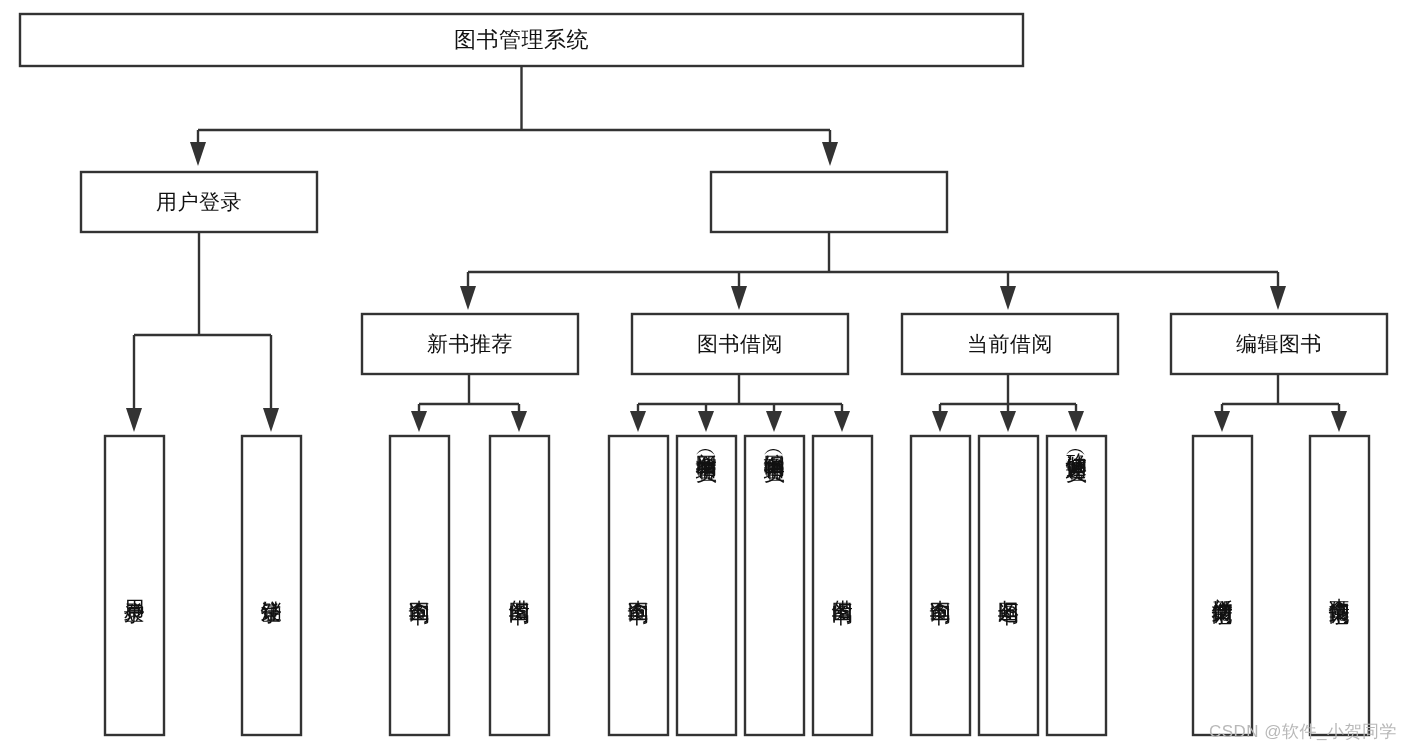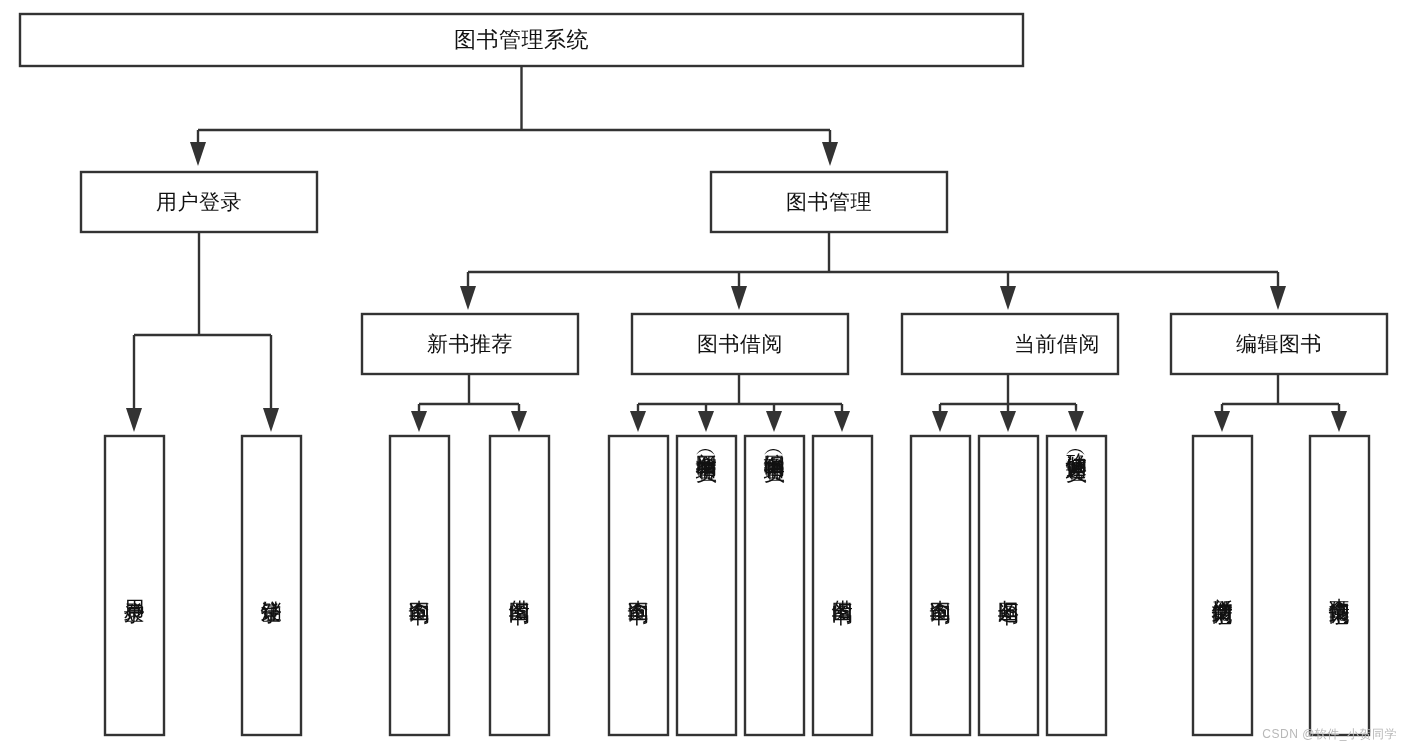--- a/index.html
+++ b/index.html
@@ -74,21 +74,21 @@
     letter-spacing: 0.5px;
   }
   .title-text {
     font-size: 22px;
   }
   #watermark {
     position: absolute;
     right: 8px;
     bottom: 4px;
     font-family: "Liberation Sans", "DejaVu Sans", sans-serif;
-    font-size: 12px;
+    font-size: 17px;
     color: #b8b8b8;
     letter-spacing: 0.5px;
     white-space: nowrap;
   }
 </style>
 </head>
 <body>
 
 <div id="diagram-root">
 
@@ -186,33 +186,30 @@
   </svg>
 
   <div class="htext-wrap" style="left:20px; top:14px; width:1003px; height:52px;">
     <span class="htext title-text">图书管理系统</span>
   </div>
 
   <div class="htext-wrap" style="left:81px; top:172px; width:236px; height:60px;">
     <span class="htext">用户登录</span>
   </div>
 
-  <div class="htext-wrap" style="left:711px; top:172px; width:236px; height:60px;">
-    <span class="htext">图书管理</span>
-  </div>
 
   <div class="htext-wrap" style="left:362px; top:314px; width:216px; height:60px;">
     <span class="htext">新书推荐</span>
   </div>
 
   <div class="htext-wrap" style="left:632px; top:314px; width:216px; height:60px;text-align:center;">
     <span class="htext">图书借阅</span>
   </div>
 
-  <div class="htext-wrap" style="left:902px; top:314px; width:216px; height:60px;padding-left:47px;">
+  <div class="htext-wrap" style="left:902px; top:314px; width:216px; height:60px;">
     <span class="htext">当前借阅</span>
   </div>
 
   <div class="htext-wrap" style="left:1171px; top:314px; width:216px; height:60px;">
     <span class="htext">编辑图书</span>
   </div>
 
   <div class="vtext-wrap" style="left:105px; top:436px; width:59px; height:299px;">
     <span class="vtext">用户登录</span>
   </div>

